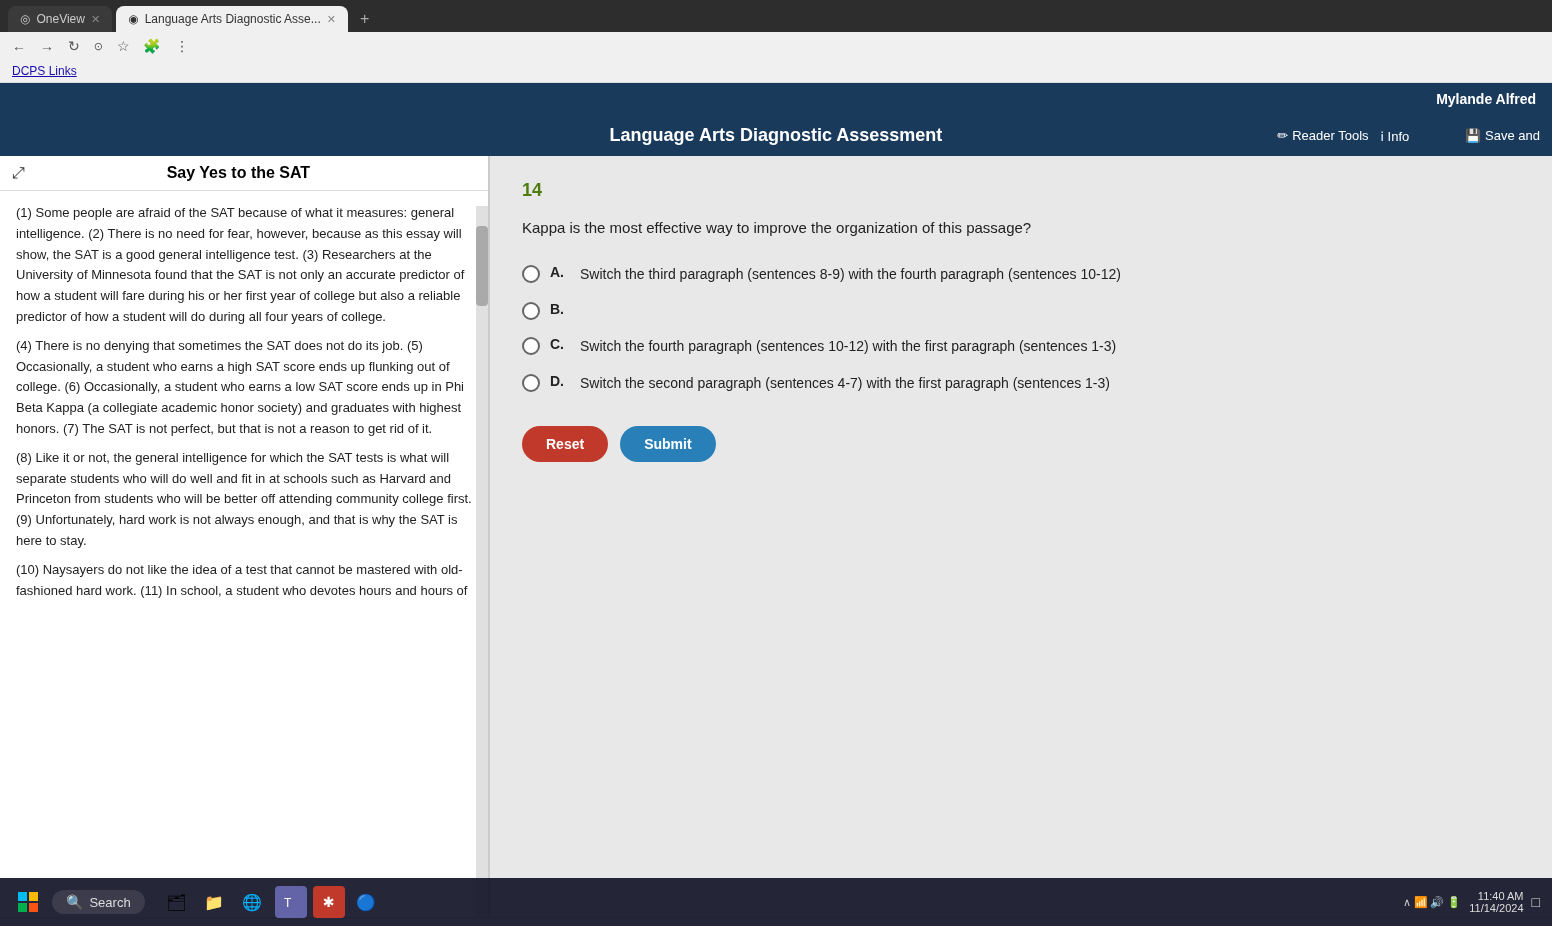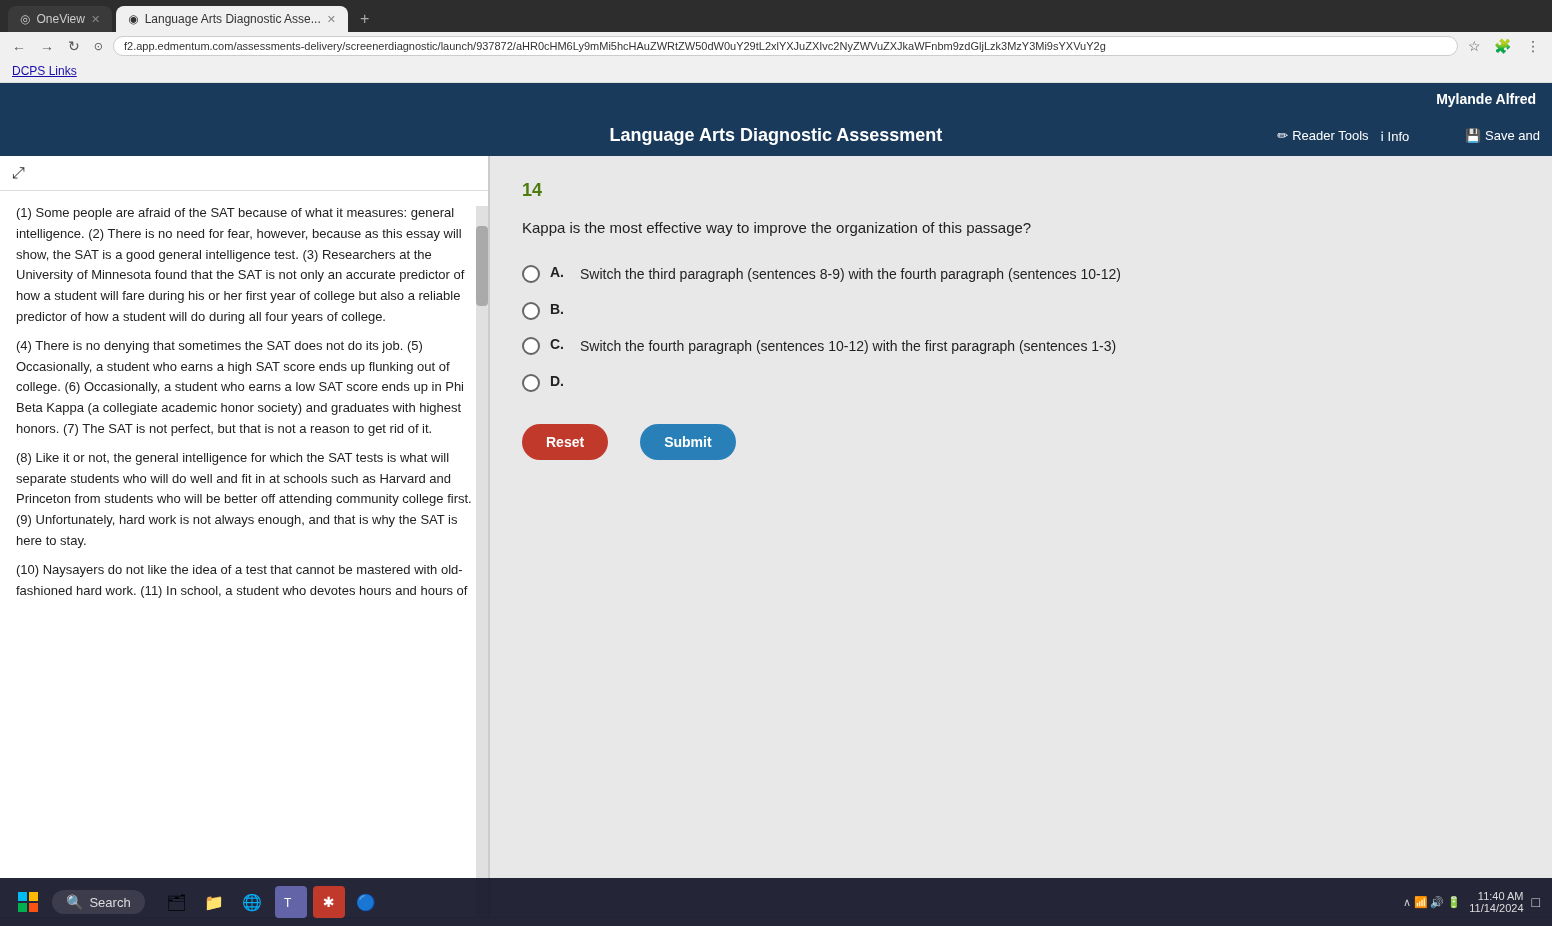--- a/index.html
+++ b/index.html
@@ -272,21 +272,21 @@
       min-width: 20px;
     }
 
     .option-text {
       line-height: 1.5;
     }
 
     
     .action-buttons {
       display: flex;
-      gap: 32px;
+      gap: 12px;
       margin-top: 24px;
     }
 
     .reset-btn {
       background: #c0392b;
       color: white;
       border: none;
       padding: 10px 24px;
       border-radius: 20px;
       font-size: 14px;
@@ -399,21 +399,20 @@
       <span>Language Arts Diagnostic Asse...</span>
       <span class="tab-close">✕</span>
     </div>
     <span style="color:#aaa;padding:4px 8px;cursor:pointer;font-size:16px;">+</span>
   </div>
   <div class="nav-bar">
     <button class="nav-btn">←</button>
     <button class="nav-btn">→</button>
     <button class="nav-btn">↻</button>
     <button class="nav-btn" style="font-size:11px;">⊙</button>
-    <input class="url-bar" type="text" value="f2.app.edmentum.com/assessments-delivery/screenerdiagnostic/launch/937872/aHR0cHM6Ly9mMi5hcHAuZWRtZW50dW0uY29tL2xlYXJuZXIvc2NyZWVuZXJkaWFnbm9zdGljLzk3MzY3Mi9sYXVuY2g" readonly="" style="font-size: 11px;">
     <button class="nav-btn">☆</button>
     <button class="nav-btn">🧩</button>
     <button class="nav-btn">⋮</button>
   </div>
   <div class="bookmarks-bar">
     <span style="cursor:pointer;color:#1a0dab;text-decoration:underline;font-size:12px;">DCPS Links</span>
   </div>
 </div>
 
 <div class="user-bar">
@@ -436,20 +435,21 @@
       <span>Save and</span>
     </button>
   </div>
 </div>
 
 <div class="main-content">
 
   <div class="passage-panel">
     <div class="passage-header">
       <button class="expand-btn">⤢</button>
+      <div class="passage-title">Say Yes to the SAT</div>
       <div style="width:24px;"></div>
     </div>
     <div class="passage-body">
       <p>(1) Some people are afraid of the SAT because of what it measures: general intelligence. (2) There is no need for fear, however, because as this essay will show, the SAT is a good general intelligence test. (3) Researchers at the University of Minnesota found that the SAT is not only an accurate predictor of how a student will fare during his or her first year of college but also a reliable predictor of how a student will do during all four years of college.</p>
       <p>(4) There is no denying that sometimes the SAT does not do its job. (5) Occasionally, a student who earns a high SAT score ends up flunking out of college. (6) Occasionally, a student who earns a low SAT score ends up in Phi Beta Kappa (a collegiate academic honor society) and graduates with highest honors. (7) The SAT is not perfect, but that is not a reason to get rid of it.</p>
       <p>(8) Like it or not, the general intelligence for which the SAT tests is what will separate students who will do well and fit in at schools such as Harvard and Princeton from students who will be better off attending community college first. (9) Unfortunately, hard work is not always enough, and that is why the SAT is here to stay.</p>
       <p>(10) Naysayers do not like the idea of a test that cannot be mastered with old-fashioned hard work. (11) In school, a student who devotes hours and hours of</p>
     </div>
 
     <div style="position:absolute;right:0;top:50px;bottom:0;width:12px;background:#e0e0e0;">
@@ -476,20 +476,21 @@
 
       <div class="answer-option">
         <div class="radio-circle"></div>
         <span class="option-letter bold-text">C.</span>
         <span class="option-text">Switch the fourth paragraph (sentences 10-12) with the first paragraph (sentences 1-3)</span>
       </div>
 
       <div class="answer-option">
         <div class="radio-circle"></div>
         <span class="option-letter bold-text">D.</span>
+        <span class="option-text">Switch the second paragraph (sentences 4-7) with the first paragraph (sentences 1-3)</span>
       </div>
 
     </div>
 
     <div class="action-buttons">
       <button class="reset-btn">Reset</button>
       <button class="submit-btn">Submit</button>
     </div>
 
   </div>

